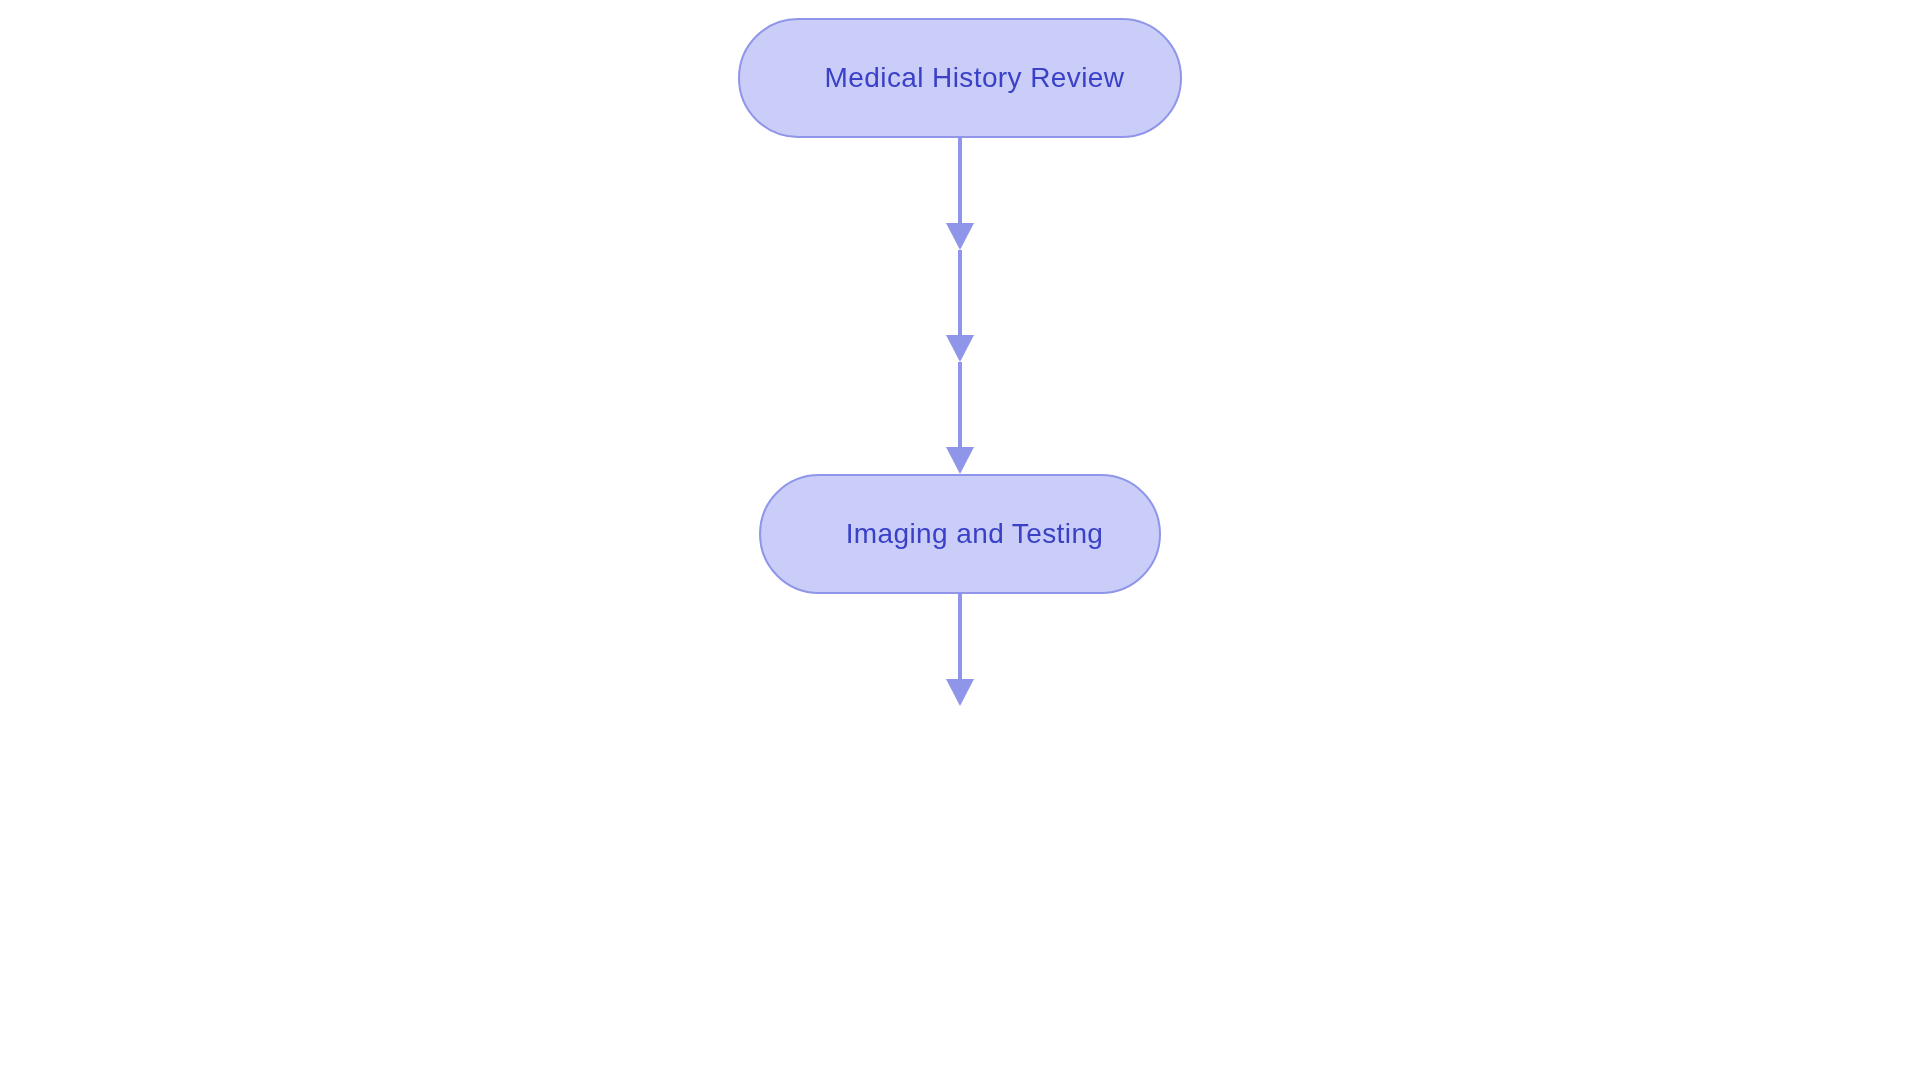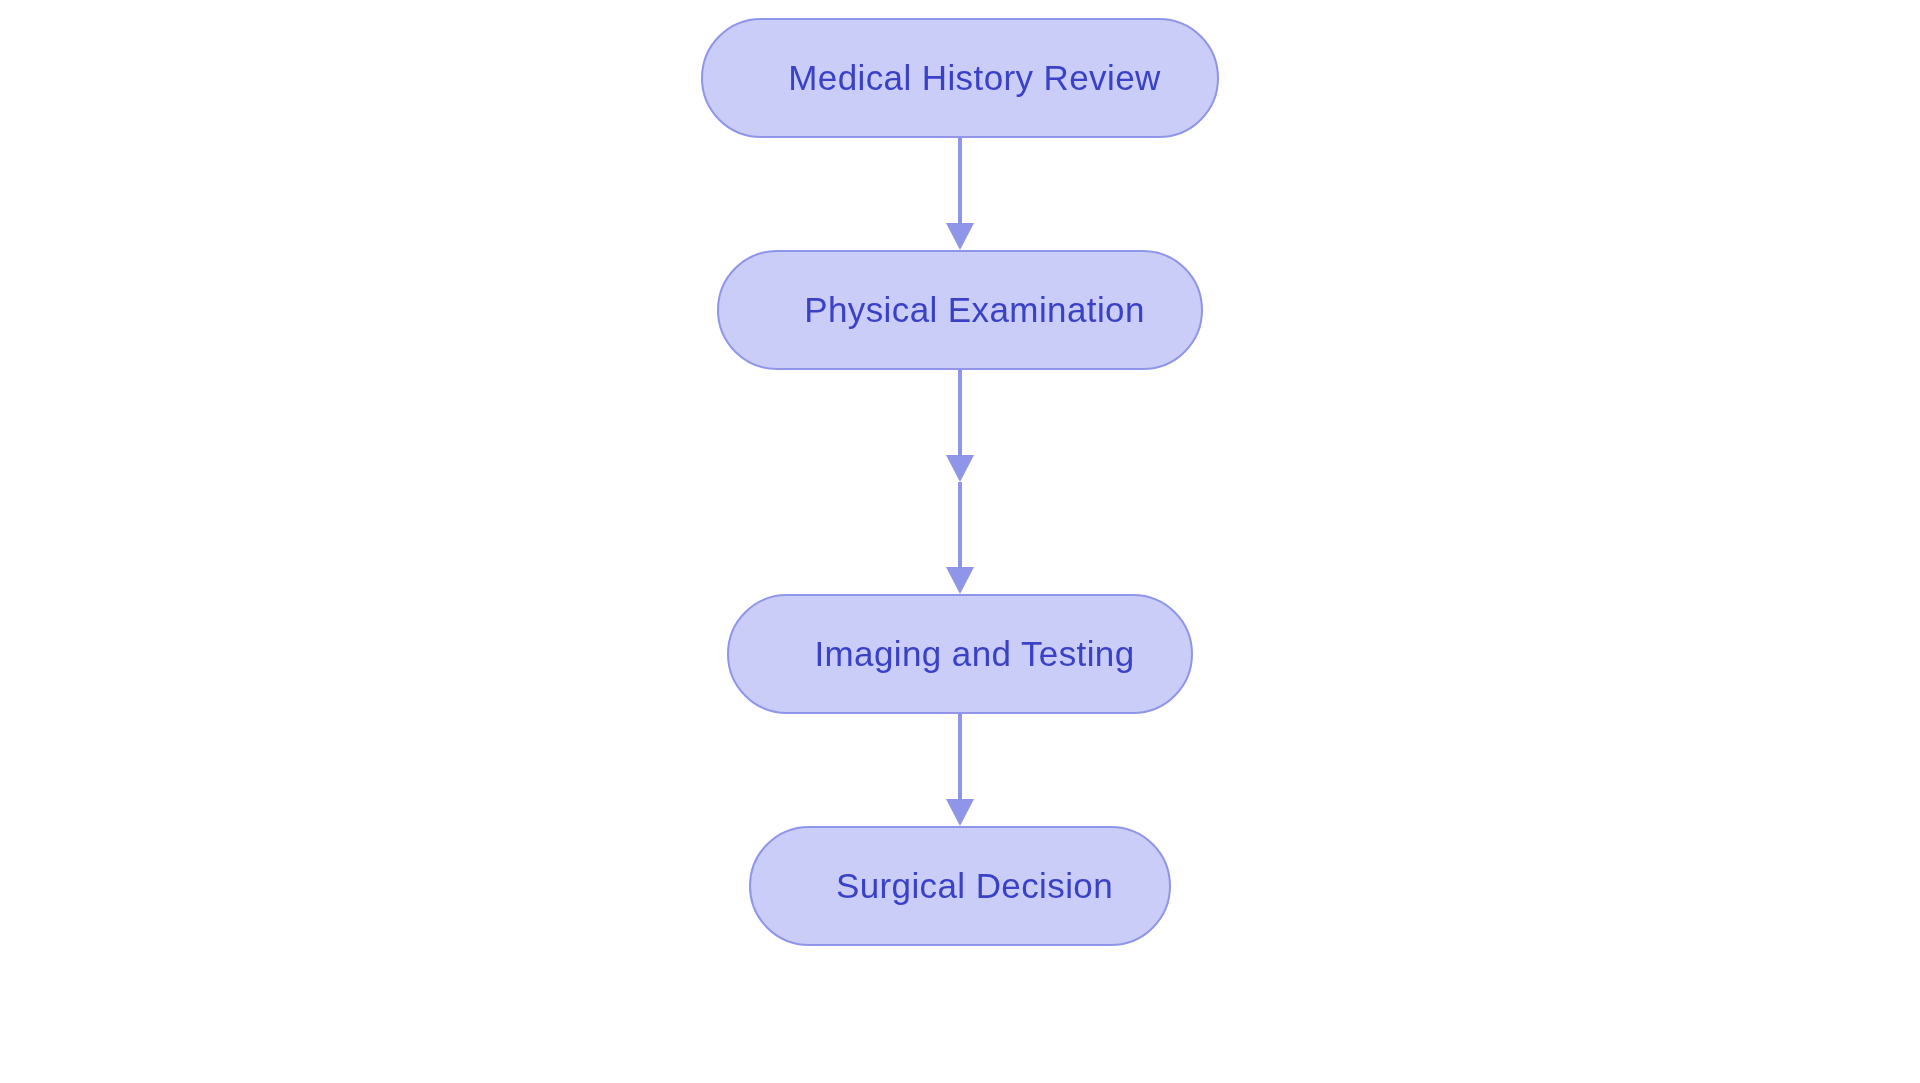--- a/index.html
+++ b/index.html
@@ -33,21 +33,21 @@
     border-radius: 60px;
     background: var(--node-fill);
     border: 2px solid var(--node-border);
     display: flex;
     align-items: center;
     justify-content: center;
     padding: 0 56px;
     flex: 0 0 auto;
   }
   .node-label {
-    font-size: 35px;
+    font-size: 28px;
     font-weight: 400;
     letter-spacing: 0.4px;
     color: var(--node-text);
     white-space: nowrap;
     margin-left: 29px;
   }
   .arrow {
     height: 112px;
     flex: 0 0 auto;
     display: flex;
@@ -76,23 +76,20 @@
 
   <div class="node">
     <span class="node-label">Medical History Review</span>
   </div>
 
   <div class="arrow">
     <div class="arrow-line"></div>
     <div class="arrow-head"></div>
   </div>
 
-  <div class="node">
-    <span class="node-label">Physical Examination</span>
-  </div>
 
   <div class="arrow">
     <div class="arrow-line"></div>
     <div class="arrow-head"></div>
   </div>
 
 
   <div class="arrow">
     <div class="arrow-line"></div>
     <div class="arrow-head"></div>
@@ -100,17 +97,14 @@
 
   <div class="node">
     <span class="node-label">Imaging and Testing</span>
   </div>
 
   <div class="arrow">
     <div class="arrow-line"></div>
     <div class="arrow-head"></div>
   </div>
 
-  <div class="node">
-    <span class="node-label">Surgical Decision</span>
-  </div>
 
 </div>
 
 </body></html>

